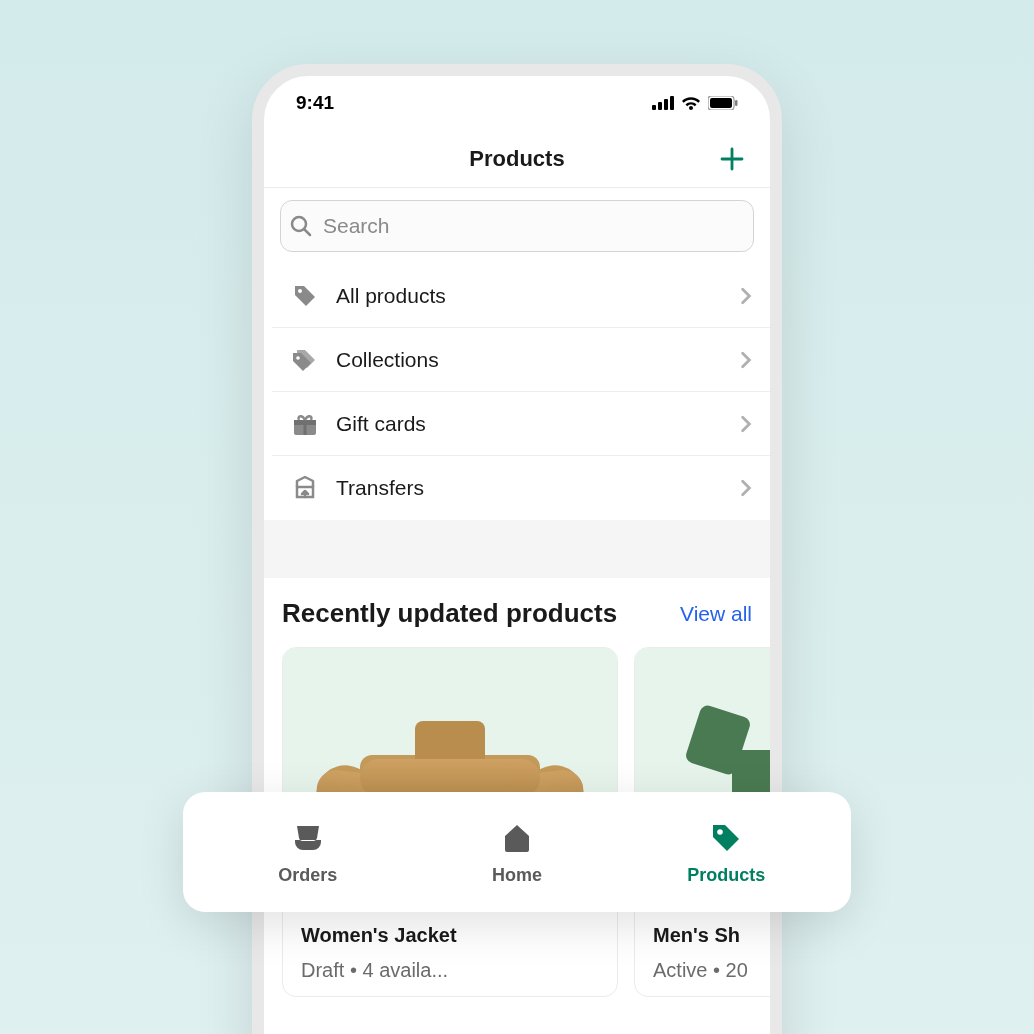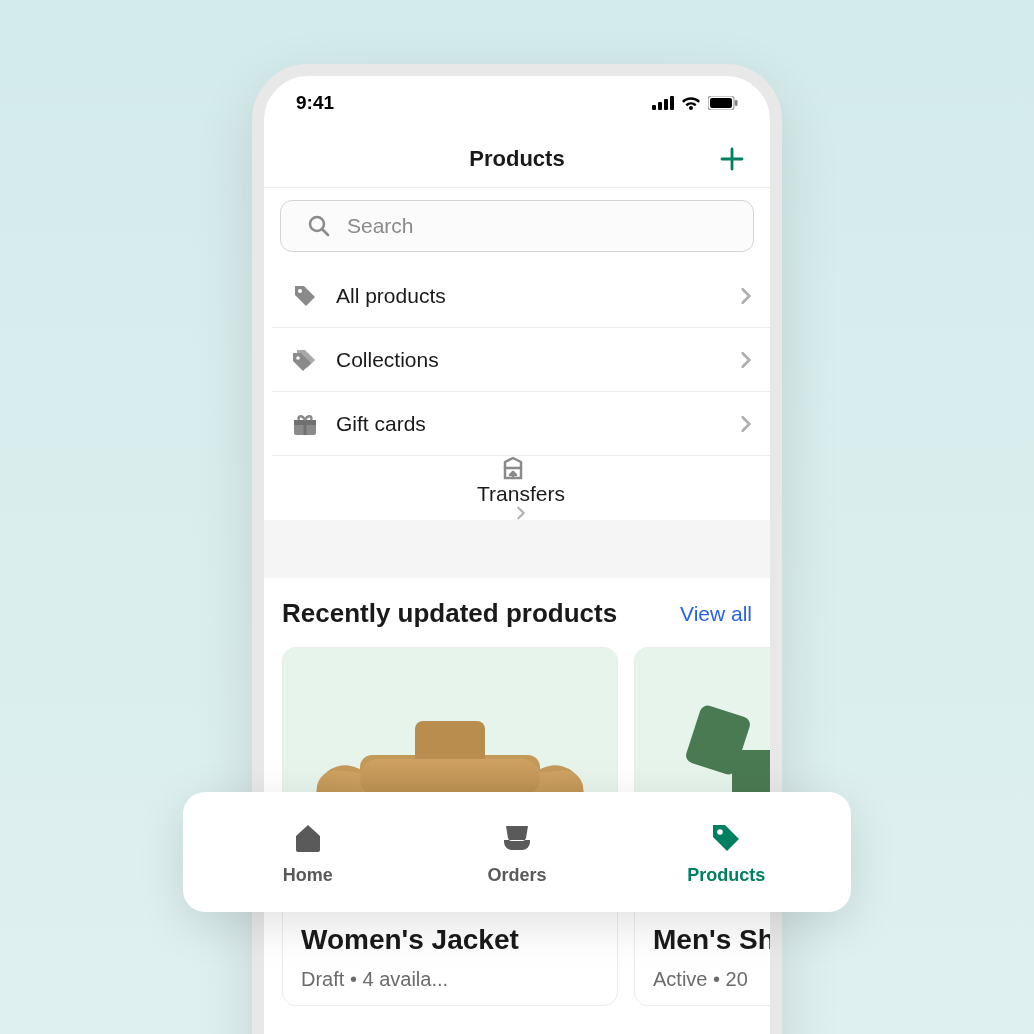--- a/index.html
+++ b/index.html
@@ -79,22 +79,22 @@
   background: #fff;
 }
 
 .search-box {
   background: #fbfbfb;
   border: 1px solid #d4d4d4;
   border-radius: 12px;
   height: 52px;
   display: flex;
   align-items: center;
-  padding: 0 26px;
-  gap: 16px;
+  padding: 0 8px;
+  gap: 10px;
 }
 
 .search-box input {
   border: none;
   background: transparent;
   font-size: 21px;
   color: #333;
   flex: 1;
   outline: none;
 }
@@ -112,21 +112,20 @@
   display: flex;
   align-items: center;
   padding: 0 18px;
   border-bottom: 1px solid #ededed;
   cursor: pointer;
   margin-left: 8px;
 }
 
 .menu-item:last-child {
   border-bottom: none;
-  flex-direction: column;
 }
 
 .menu-icon {
   width: 30px;
   height: 30px;
   display: flex;
   align-items: center;
   justify-content: center;
   margin-right: 16px;
 }
@@ -193,21 +192,21 @@
   justify-content: center;
   padding-bottom: 0;
   overflow: hidden;
 }
 
 .product-info {
   padding: 14px 18px;
 }
 
 .product-name {
-  font-size: 28px;
+  font-size: 20px;
   font-weight: 600;
   color: #1a1a1a;
   white-space: nowrap;
   overflow: hidden;
   text-overflow: ellipsis;
 }
 
 .product-meta {
   font-size: 20px;
   color: #6b6b6b;
@@ -491,32 +490,32 @@
       </div>
     </div>
   </div>
 
 </div>
 
 <div class="tab-bar">
   <div class="tab-item">
     <div class="tab-icon">
       <svg width="36" height="36" viewBox="0 0 36 36">
-          <path d="M6 16L18 5l12 11v14a2 2 0 0 1-2 2H8a2 2 0 0 1-2-2V16z" fill="#5a5a5a"></path>
-        </svg>
-    </div>
-    <div class="tab-label">Home</div>
+          <path d="M7 6h22l-2 12a4 4 0 0 1-4 3H13a4 4 0 0 1-4-3L7 6z M5 22a8 8 0 0 0 8 8h10a8 8 0 0 0 8-8v-2H5v2z" fill="#5a5a5a"></path>
+        </svg>
+    </div>
+    <div class="tab-label">Orders</div>
   </div>
   <div class="tab-item">
     <div class="tab-icon">
       <svg width="36" height="36" viewBox="0 0 36 36">
-          <path d="M7 6h22l-2 12a4 4 0 0 1-4 3H13a4 4 0 0 1-4-3L7 6z M5 22a8 8 0 0 0 8 8h10a8 8 0 0 0 8-8v-2H5v2z" fill="#5a5a5a"></path>
-        </svg>
-    </div>
-    <div class="tab-label">Orders</div>
+          <path d="M6 16L18 5l12 11v14a2 2 0 0 1-2 2H8a2 2 0 0 1-2-2V16z" fill="#5a5a5a"></path>
+        </svg>
+    </div>
+    <div class="tab-label">Home</div>
   </div>
   <div class="tab-item active">
     <div class="tab-icon">
       <svg width="36" height="36" viewBox="0 0 36 36">
           <path d="M5 5h12l14 14-12 12L5 17V5z" fill="#008060"></path>
           <circle cx="12" cy="12" r="2.8" fill="#fff"></circle>
         </svg>
     </div>
     <div class="tab-label">Products</div>
   </div>

